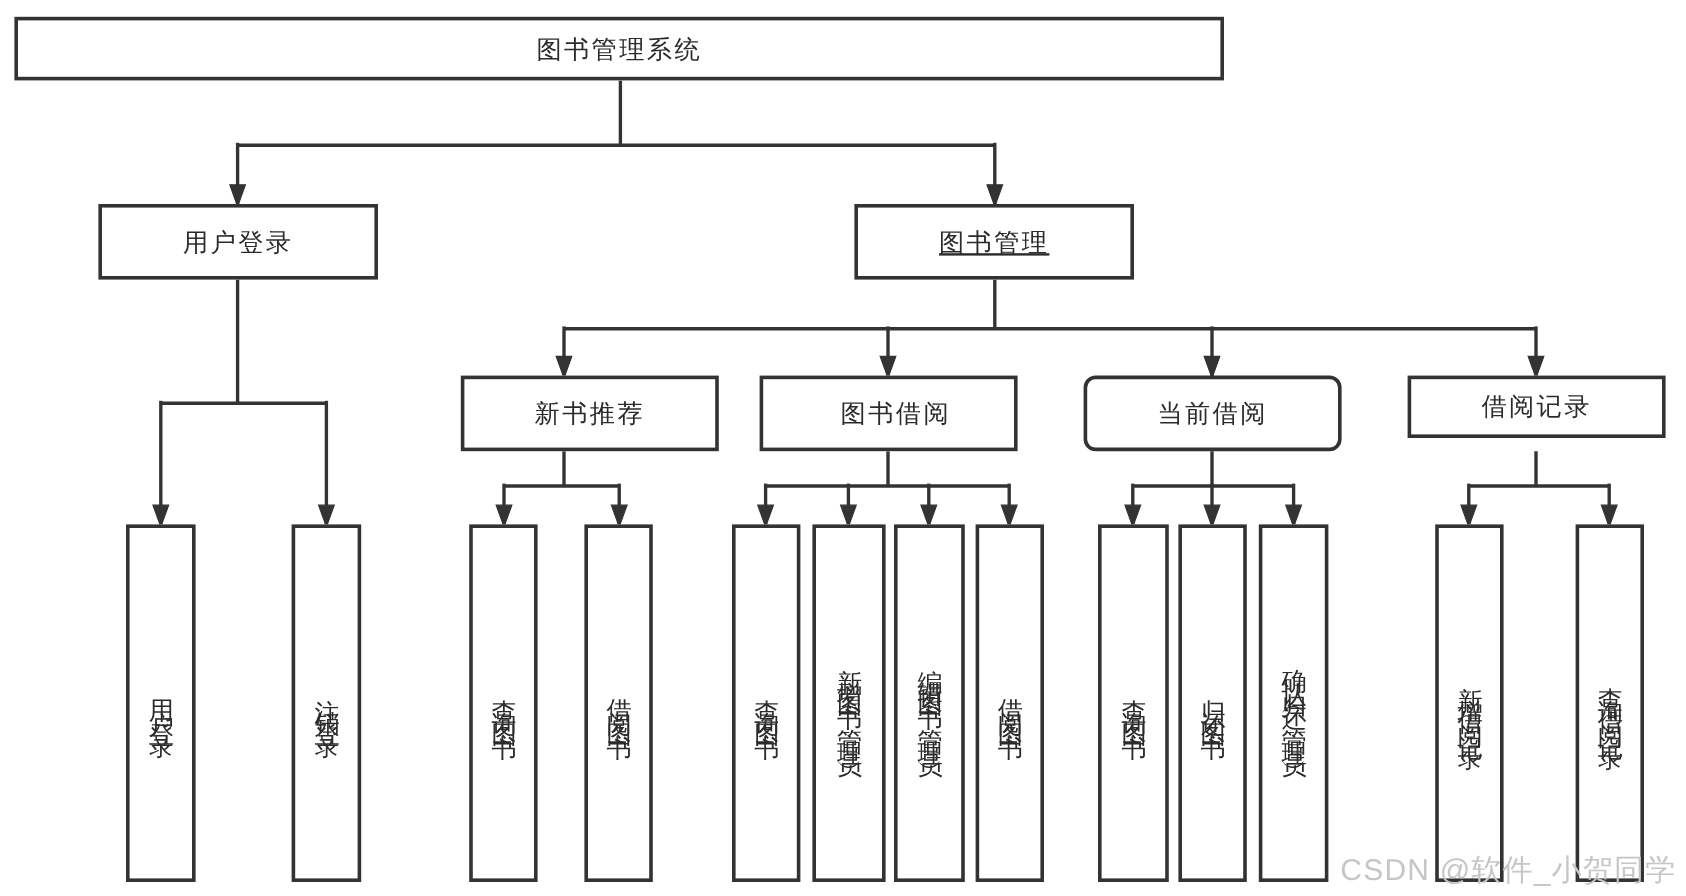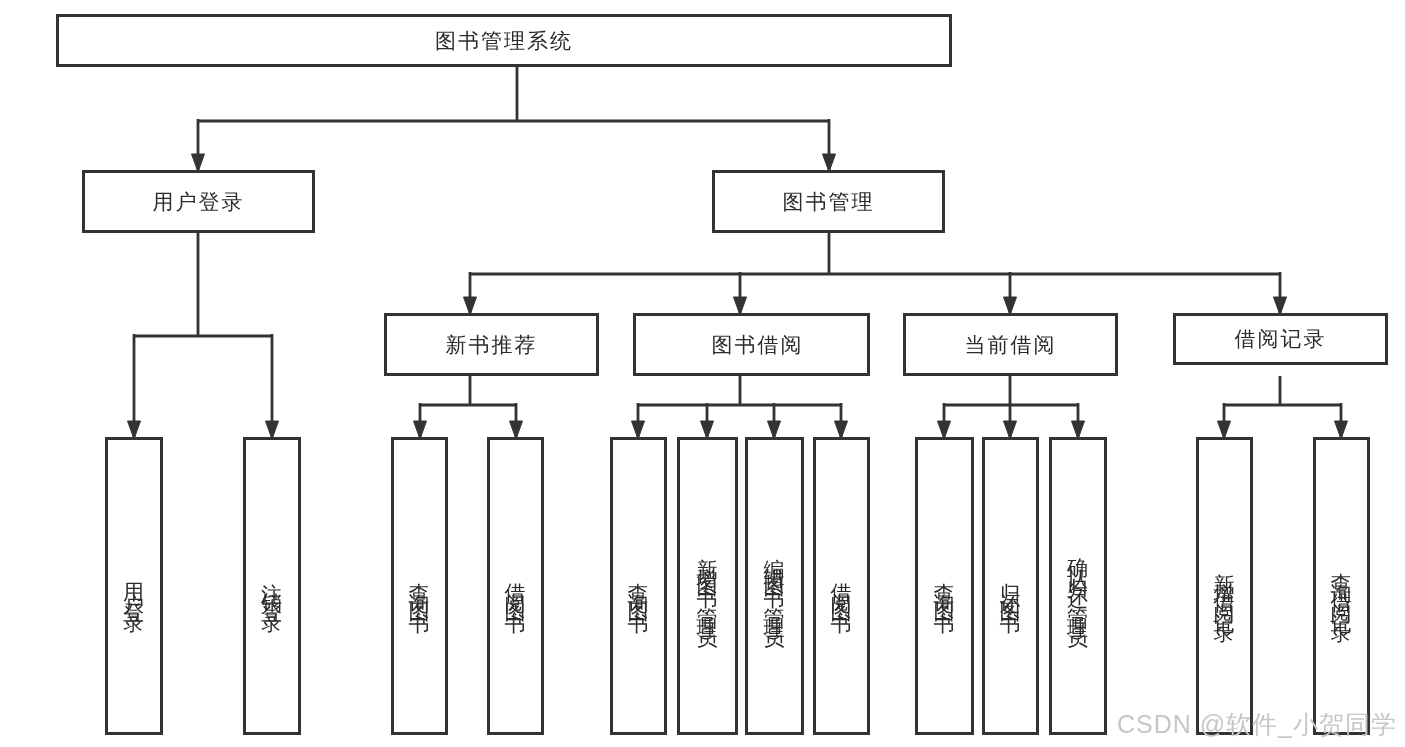--- a/index.html
+++ b/index.html
@@ -27,26 +27,26 @@
     font-size:21px;letter-spacing:2px;white-space:nowrap;
   }
   .vnode{
     position:absolute;box-sizing:border-box;top:437px;height:298px;
     border:3px solid var(--line);background:var(--box-bg);
     display:flex;align-items:center;justify-content:center;
     writing-mode:vertical-rl;
     font-size:21px;letter-spacing:10px;line-height:1;
   }
   
-  .p-root{left:12px;top:14px;width:896px;height:53px;margin-left:44px;}
+  .p-root{left:12px;top:14px;width:1008px;height:53px;}
   .p-l2a{left:82px;top:170px;width:233px;height:63px;}
-  .p-l2b{left:712px;top:170px;width:233px;height:63px;}
+  .p-l2b{left:712px;top:170px;width:233px;height:63px;text-decoration:underline;}
   .p-l3a{left:363px;top:313px;width:215px;height:63px;margin-left:21px;}
-  .p-l3b{left:633px;top:313px;width:237px;height:63px;padding-left:12px;}
-  .p-l3c{left:903px;top:313px;width:215px;height:63px;}
+  .p-l3b{left:633px;top:313px;width:215px;height:63px;padding-left:12px;}
+  .p-l3c{left:903px;top:313px;width:215px;height:63px;border-radius:10px;}
   .p-l3d{left:1173px;top:313px;width:215px;height:52px;}
   
   .p-a1{left:105px;width:58px;}
   .p-a2{left:243px;width:58px;}
   .p-b1{left:391px;width:57px;}
   .p-b2{left:487px;width:57px;}
   .p-c1{left:610px;width:57px;}
   .p-c2{left:677px;width:61px;}
   .p-c3{left:745px;width:59px;}
   .p-c4{left:813px;width:57px;}

